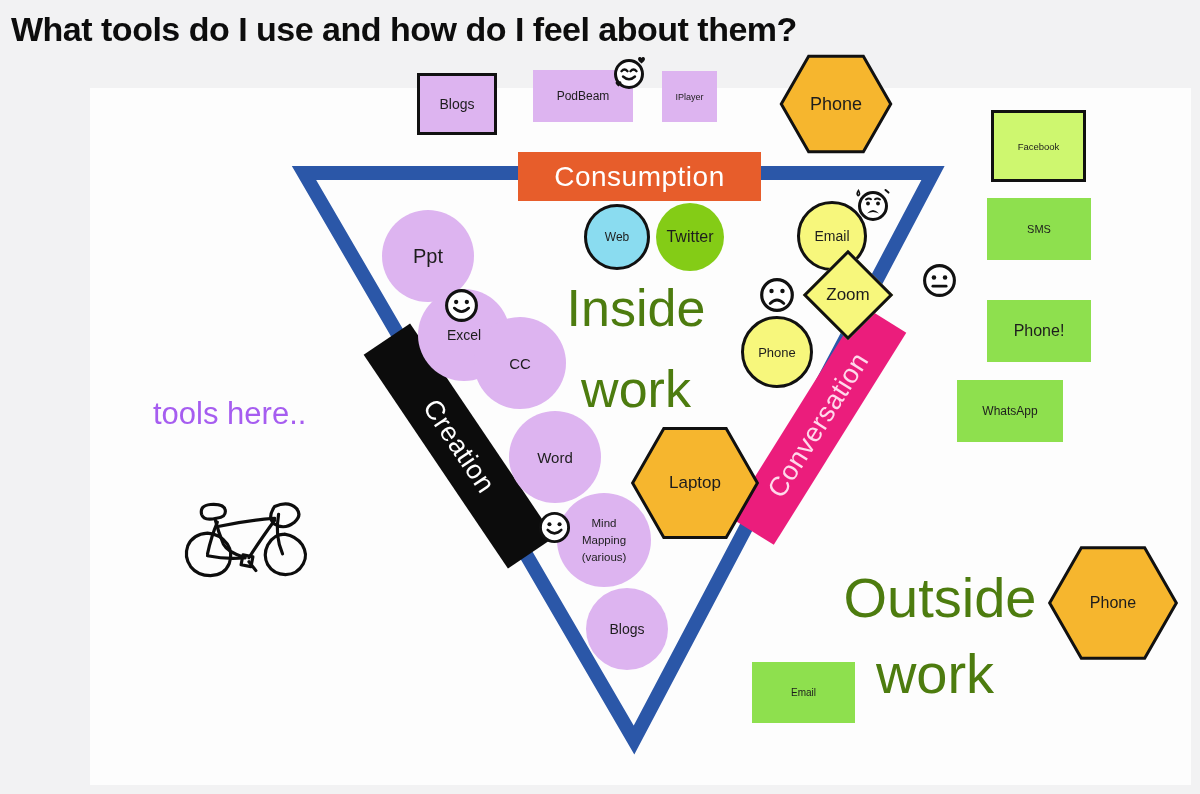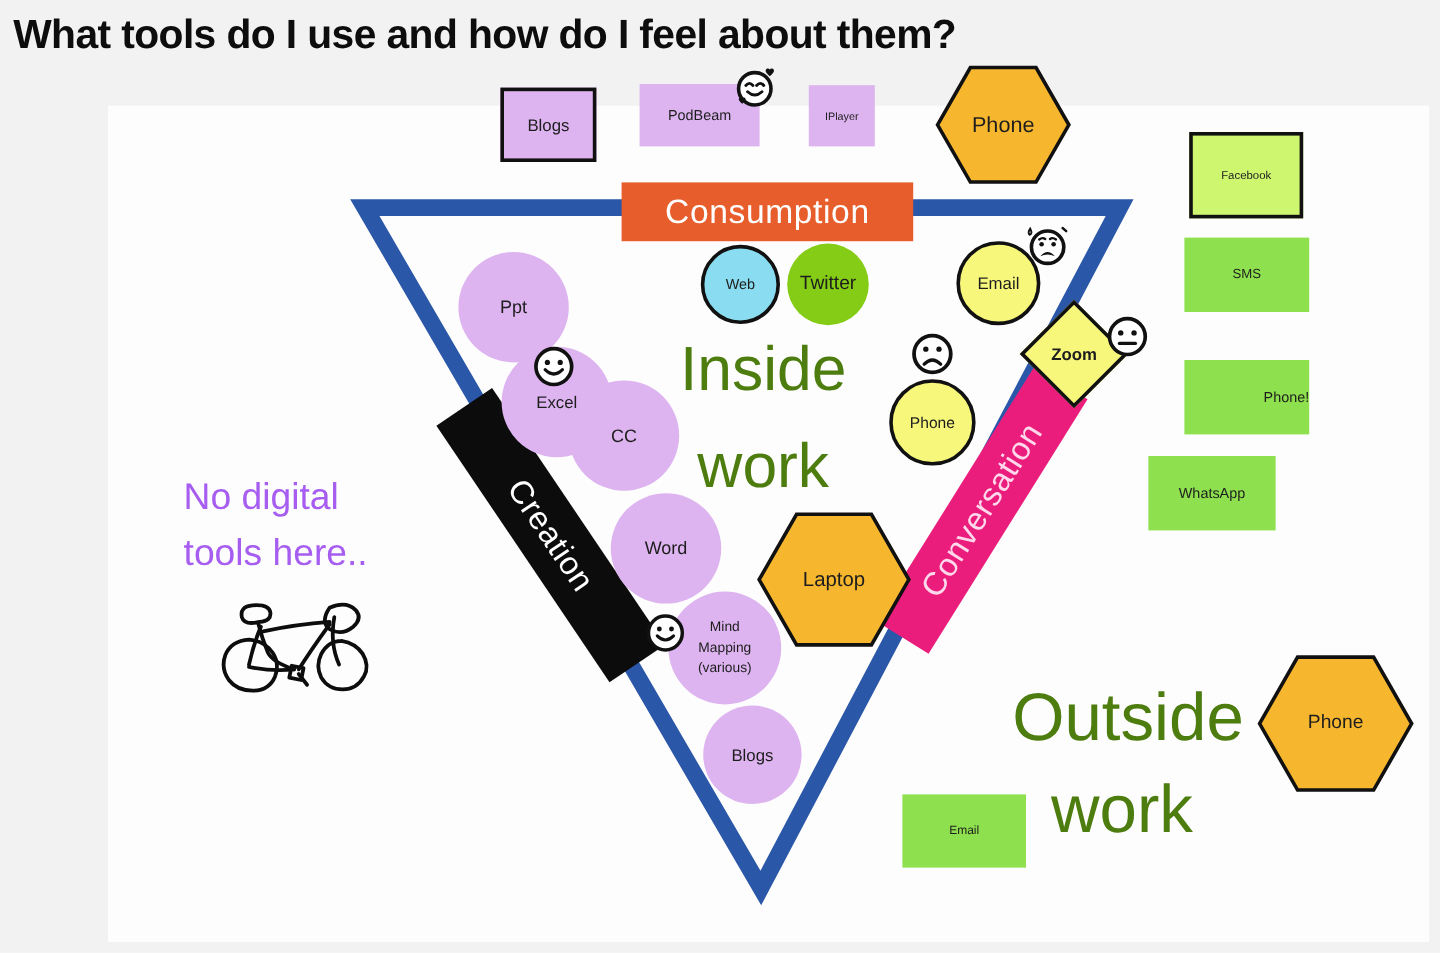--- a/index.html
+++ b/index.html
@@ -68,21 +68,20 @@
   <span>work</span>
 </div>
 <div class="bigtext" style="left:815px; top:566px; width:250px; height:62px; font-size:56px;">
   <span>Outside</span>
 </div>
 <div class="bigtext" style="left:835px; top:643px; width:200px; height:60px; font-size:56px;">
   <span>work</span>
 </div>
 
 <div class="annotation">
-  <div>No digital</div>
   <div>tools here..</div>
 </div>
 
 <div class="sketch" style="left:168px; top:492px; width:158px; height:96px;">
   <svg viewBox="0 0 160 96" width="158" height="96">
     <g fill="none" stroke="#0d0d0d" stroke-width="3.2" stroke-linecap="round" stroke-linejoin="round">
       <path d="M40 41 q13 1 20 11 q6 9 2 20 q-5 12 -19 12 q-13 0 -20 -9 q-7 -10 -3 -21 q5 -12 20 -13"></path>
       <path d="M118 42 q12 2 18 11 q6 10 1 19 q-6 11 -18 11 q-12 0 -18 -10 q-5 -10 0 -20 q6 -11 17 -11"></path>
       <path d="M34 22 q-2 -9 9 -10 q14 -1 15 6 q1 7 -9 8 q-13 3 -15 -4 z"></path>
       <path d="M108 14 q14 -6 22 2 q6 7 -2 14 q-10 8 -20 2 q-8 -6 0 -18 z"></path>
@@ -97,24 +96,24 @@
     </g>
   </svg>
 </div>
 
 <div class="node border-thick" style="left:417px; top:73px; width:80px; height:62px; background:#ddb4f0; font-size:14px;">
   <span class="lbl">Blogs</span>
 </div>
 <div class="node" style="left:533px; top:70px; width:100px; height:52px; background:#ddb4f0; font-size:12px;">
   <span class="lbl">PodBeam</span>
 </div>
-<div class="node" style="left:662px; top:71px; width:55px; height:51px; background:#ddb4f0; font-size:9px;margin-left:12px;">
+<div class="node" style="left:662px; top:71px; width:55px; height:51px; background:#ddb4f0; font-size:9px;">
   <span class="lbl">IPlayer</span>
 </div>
-<div class="node circ" style="left:382px; top:210px; width:92px; height:92px; background:#ddb4f0; font-size:15px;">
+<div class="node circ" style="left:382px; top:210px; width:92px; height:92px; background:#ddb4f0; font-size:20px;">
   <span class="lbl">Ppt</span>
 </div>
 <div class="node circ" style="left:418px; top:289px; width:92px; height:92px; background:#ddb4f0; font-size:14px;">
   <span class="lbl">Excel</span>
 </div>
 <div class="node circ" style="left:474px; top:317px; width:92px; height:92px; background:#ddb4f0; font-size:15px;text-align:center;">
   <span class="lbl">CC</span>
 </div>
 <div class="node circ" style="left:509px; top:411px; width:92px; height:92px; background:#ddb4f0; font-size:15px;">
   <span class="lbl">Word</span>
@@ -136,21 +135,21 @@
 <div class="node circ" style="left:656px; top:203px; width:68px; height:68px; background:#84cc16; font-size:16px;">
   <span class="lbl">Twitter</span>
 </div>
 
 <div class="node circ bordered" style="left:797px; top:201px; width:70px; height:70px; background:#f7f77c; font-size:14px;">
   <span class="lbl">Email</span>
 </div>
 <div class="node circ bordered" style="left:741px; top:316px; width:72px; height:72px; background:#f7f77c; font-size:13px;">
   <span class="lbl">Phone</span>
 </div>
-<div class="node" style="left:863px; top:263px; width:64px; height:64px; font-size:14px;font-weight:bold;">
+<div class="node" style="left:816px; top:263px; width:64px; height:64px; font-size:17px;">
   <div class="diamond-shape" style="background:#f7f77c;"></div>
   <span class="diamond-lbl">Zoom</span>
 </div>
 
 <div class="node hexwrap" style="left:779px; top:54px; width:114px; height:100px; font-size:18px;">
   <svg viewBox="0 0 100 88" preserveAspectRatio="none">
     <polygon points="2,44 26,2 74,2 98,44 74,86 26,86" fill="#f6b62e" stroke="#111" stroke-width="3" vector-effect="non-scaling-stroke"></polygon>
   </svg>
   <span class="lbl">Phone</span>
 </div>
@@ -166,21 +165,21 @@
   </svg>
   <span class="lbl">Phone</span>
 </div>
 
 <div class="node bordered" style="left:991px; top:110px; width:95px; height:72px; background:#cef76f; font-size:9.5px;">
   <span class="lbl">Facebook</span>
 </div>
 <div class="node" style="left:987px; top:198px; width:104px; height:62px; background:#8ee04e; font-size:11px;">
   <span class="lbl">SMS</span>
 </div>
-<div class="node" style="left:987px; top:300px; width:104px; height:62px; background:#8ee04e; font-size:12px;justify-content:flex-end;">
+<div class="node" style="left:987px; top:300px; width:104px; height:62px; background:#8ee04e; font-size:16px;">
   <span class="lbl">Phone!</span>
 </div>
 <div class="node" style="left:957px; top:380px; width:106px; height:62px; background:#8ee04e; font-size:12px;">
   <span class="lbl">WhatsApp</span>
 </div>
 <div class="node" style="left:752px; top:662px; width:103px; height:61px; background:#8ee04e; font-size:10px;">
   <span class="lbl">Email</span>
 </div>
 
 <div class="emoji" style="left:610px; top:53px; width:40px; height:40px;">

